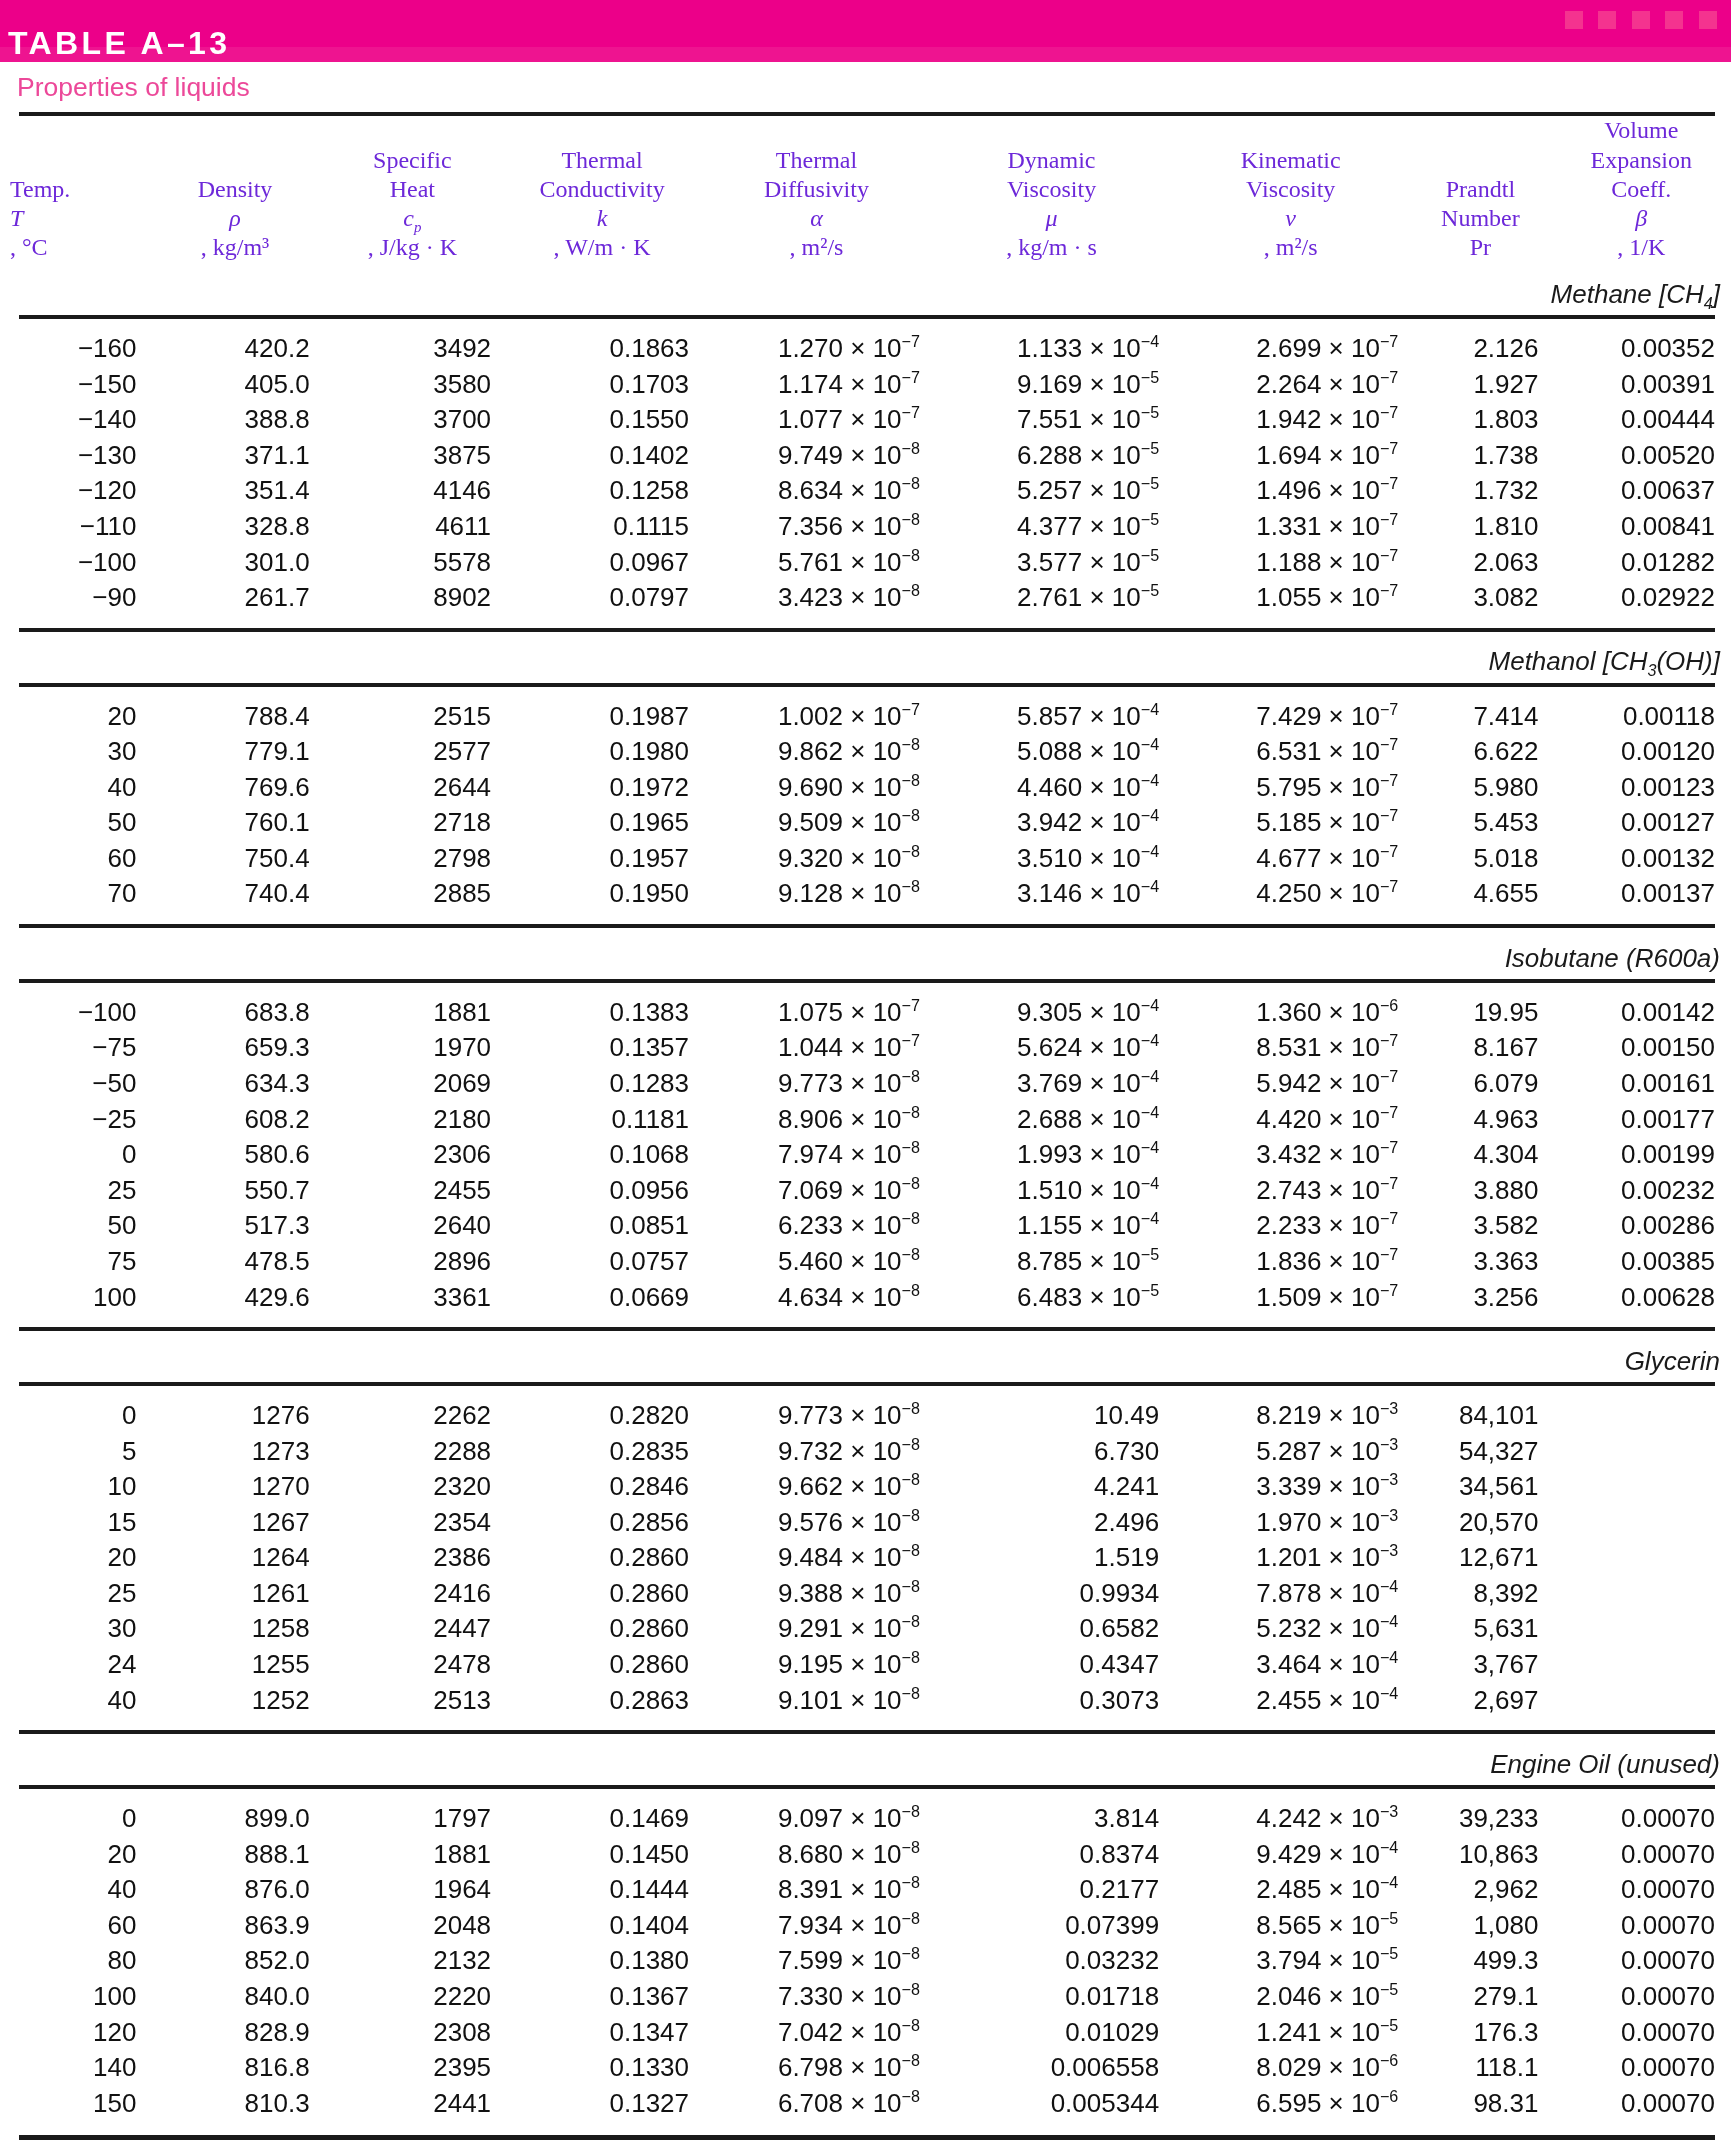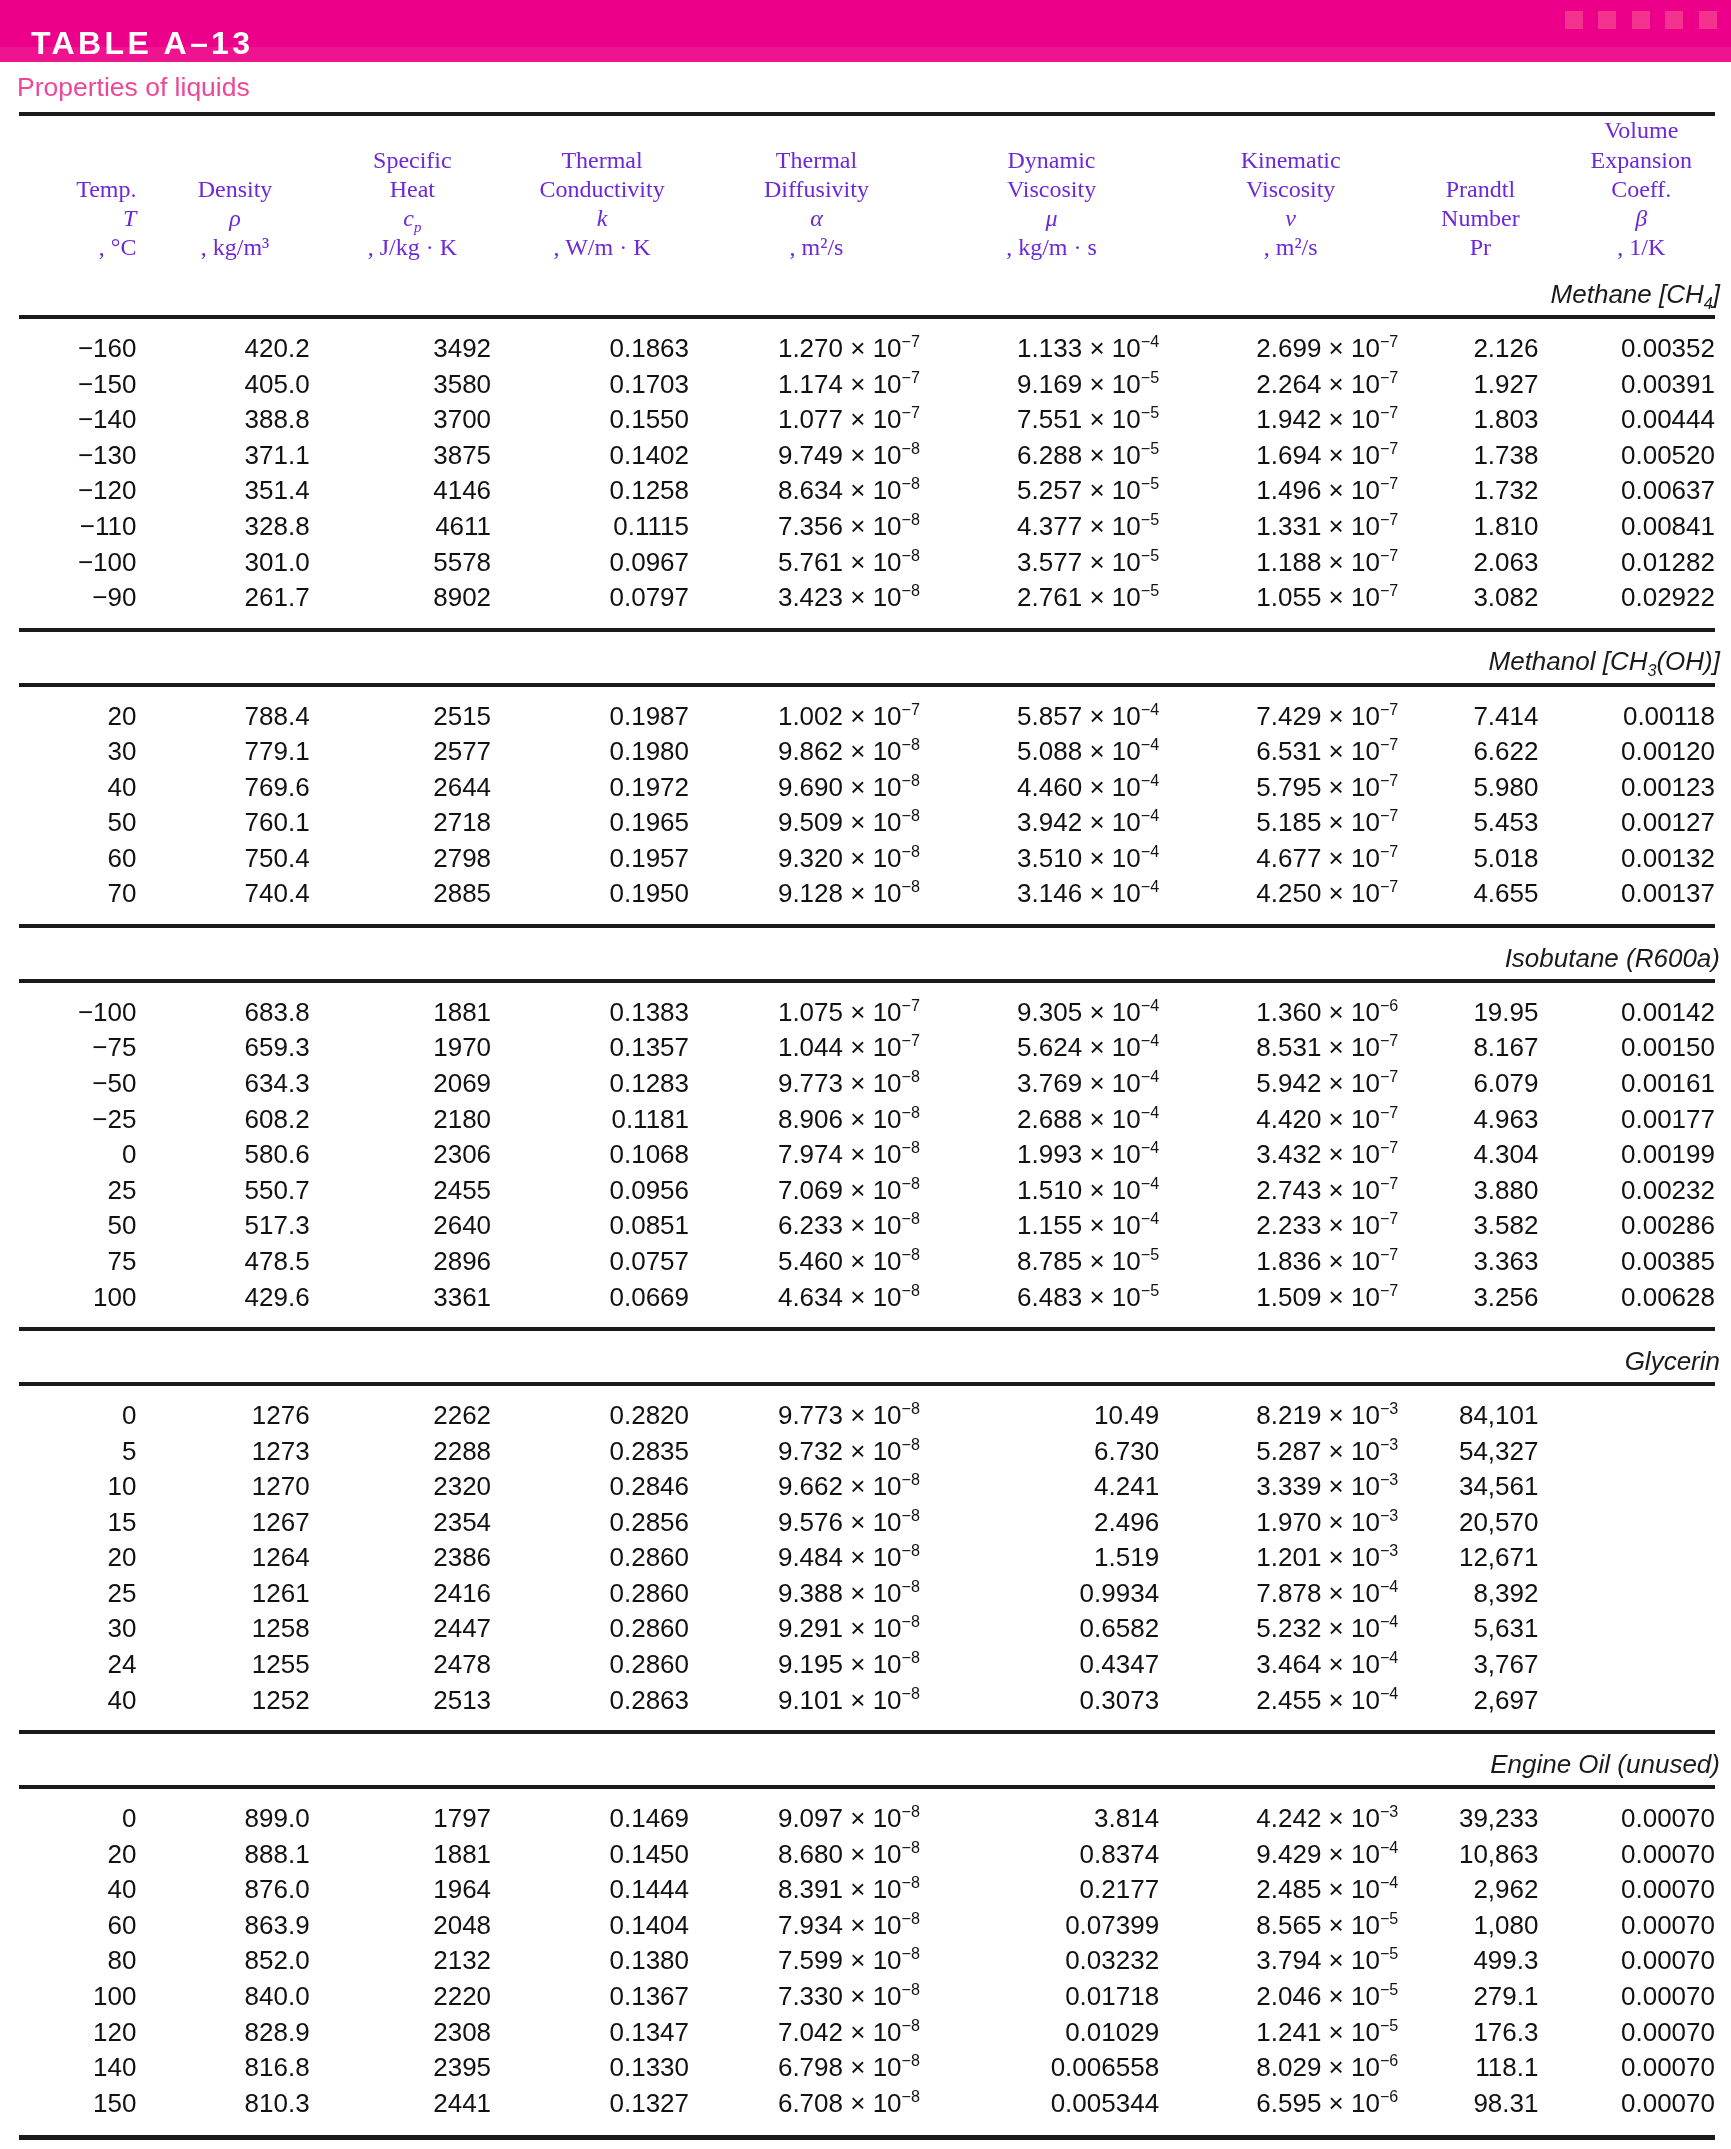--- a/index.html
+++ b/index.html
@@ -19,21 +19,21 @@
     height: 47px;
     position: relative;
     display: flex;
     align-items: center;
   }
   .table-header-title {
     color: #ffffff;
     font-size: 32px;
     font-weight: bold;
     letter-spacing: 3.4px;
-    padding-left: 31px;
+    padding-left: 8px;
     line-height: 1;
     margin-top: 39px;
   }
   .header-squares {
     position: absolute;
     right: 15.4px;
     top: 11px;
     display: flex;
     gap: 15.4px;
   }
@@ -80,22 +80,22 @@
     color: #6d28d9;
     font-weight: normal;
     font-size: 24px;
     vertical-align: bottom;
     padding: 0 12px 1.7px 12px;
     text-align: center;
     line-height: 1.22;
     font-family: Liberation Serif, serif;
   }
   thead th.left-head {
-    text-align: right;
-    padding-left: 19px;
+    text-align: left;
+    padding-left: 10px;
   }
   .hdr-lines { display: block; }
   .hdr-lines span { display: block; white-space: nowrap; }
   .hdr-unit { font-style: normal; }
   .ital { font-style: italic; }
 
   td {
     padding: 0.9px 12px;
     text-align: right;
     font-size: 26px;

